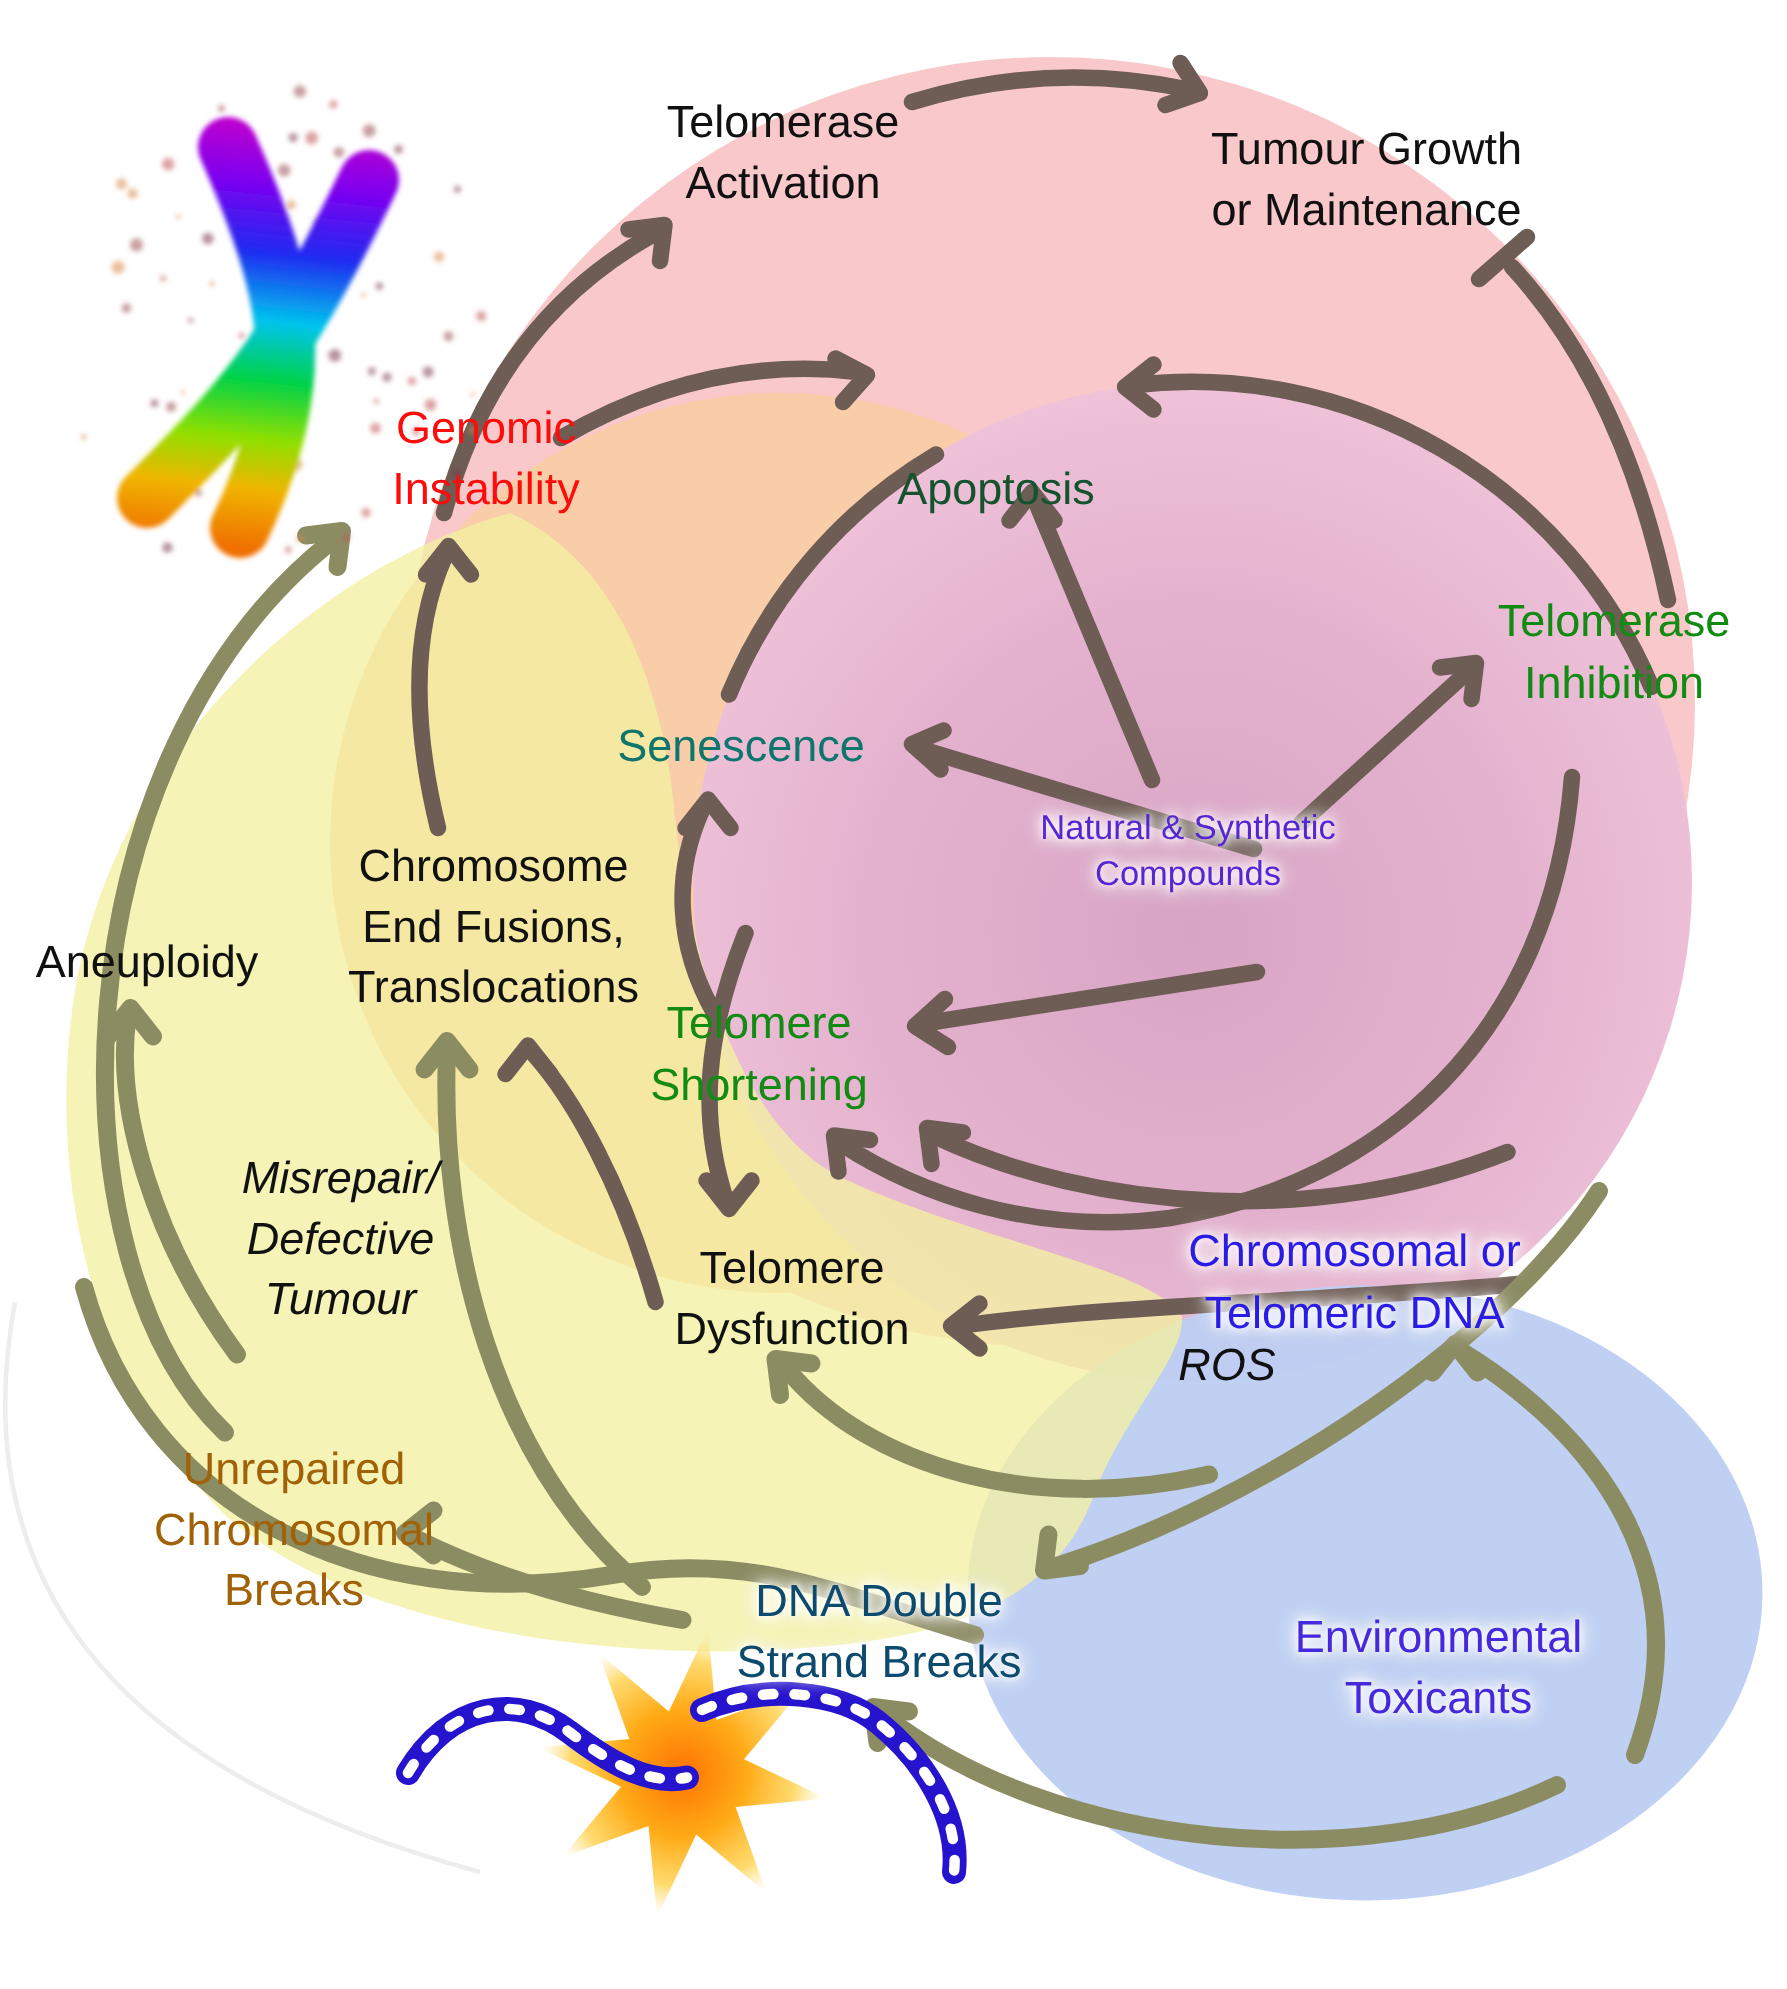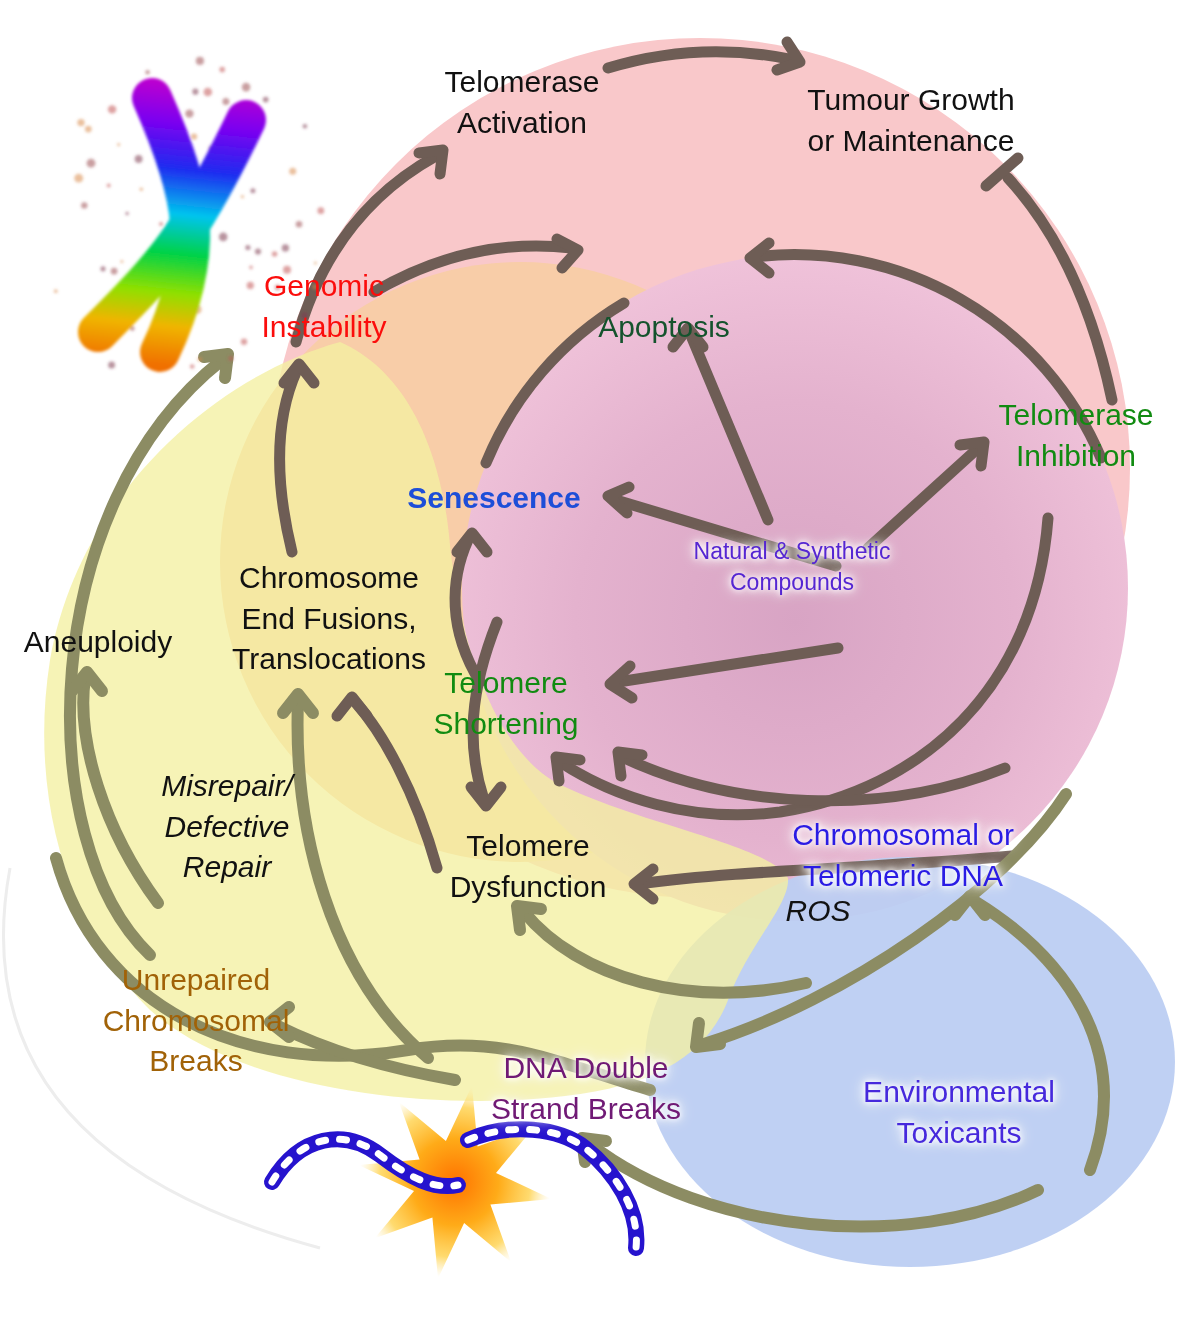--- a/index.html
+++ b/index.html
@@ -211,39 +211,39 @@
 <div id="labels">
       <div class="label" style="left: 522px; top: 62px; color: rgb(17, 17, 17);">Telomerase
 Activation</div>
       <div class="label" style="left: 911px; top: 80px; color: rgb(17, 17, 17);">Tumour Growth
 or Maintenance</div>
       <div class="label" style="left: 324px; top: 266px; color: rgb(251, 13, 12);">Genomic
 Instability</div>
       <div class="label" style="left: 664px; top: 266px; color: #14532d; margin-top: 41px;">Apoptosis</div>
       <div class="label" style="left: 1076px; top: 395px; color: rgb(17, 139, 17);">Telomerase
 Inhibition</div>
-      <div class="label" style="left: 494px; top: 478px; color: #1d4ed8; font-weight: bold;">Senescence</div>
+      <div class="label" style="left: 494px; top: 478px; color: #0f766e;">Senescence</div>
       <div class="label glow" style="left: 792px; top: 536px; color: rgb(85, 38, 210); font-size: 23px;">Natural &amp; Synthetic
 Compounds</div>
       <div class="label" style="left: 329px; top: 558px; color: rgb(17, 17, 17);">Chromosome
 End Fusions,
 Translocations</div>
       <div class="label" style="left: 98px; top: 622px; color: rgb(17, 17, 17);">Aneuploidy</div>
       <div class="label" style="left: 506px; top: 663px; color: rgb(17, 139, 17);">Telomere
 Shortening</div>
       <div class="label italic" style="left: 227px; top: 766px; color: rgb(17, 17, 17);">Misrepair/
 Defective
-Repair</div>
+Tumour</div>
       <div class="label glow" style="left: 903px; top: 815px; color: rgb(42, 28, 228);">Chromosomal or
 Telomeric DNA</div>
       <div class="label" style="left: 528px; top: 826px; color: rgb(17, 17, 17);">Telomere
 Dysfunction</div>
       <div class="label italic" style="left: 803px; top: 891px; color: rgb(17, 17, 17); margin-left: 15px;">ROS</div>
       <div class="label" style="left: 196px; top: 916px; color: #a16207; margin-top: 44px;">Unrepaired
 Chromosomal
 Breaks</div>
-      <div class="label glow" style="left: 586px; top: 1048px; color: #701a75;">DNA Double
+      <div class="label glow" style="left: 586px; top: 1048px; color: #0c4a6e;">DNA Double
 Strand Breaks</div>
       <div class="label glow" style="left: 959px; top: 1072px; color: rgb(70, 41, 220);">Environmental
 Toxicants</div>
     </div>
 
 </div>
 
 </body></html>

